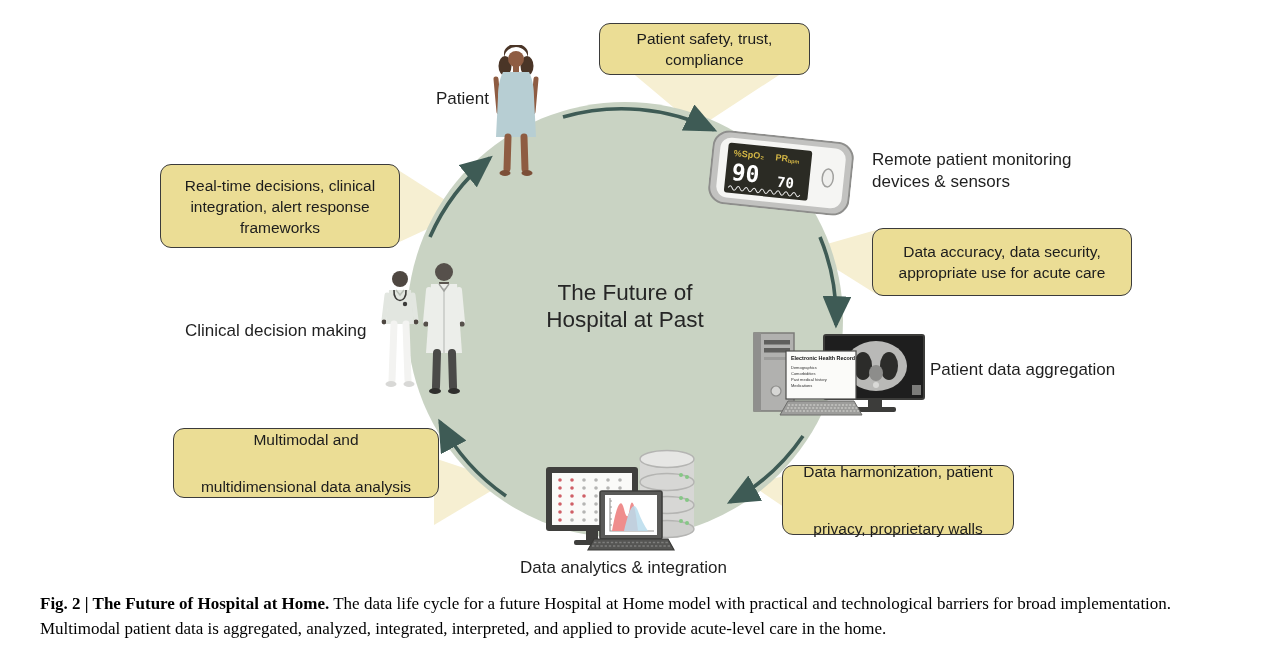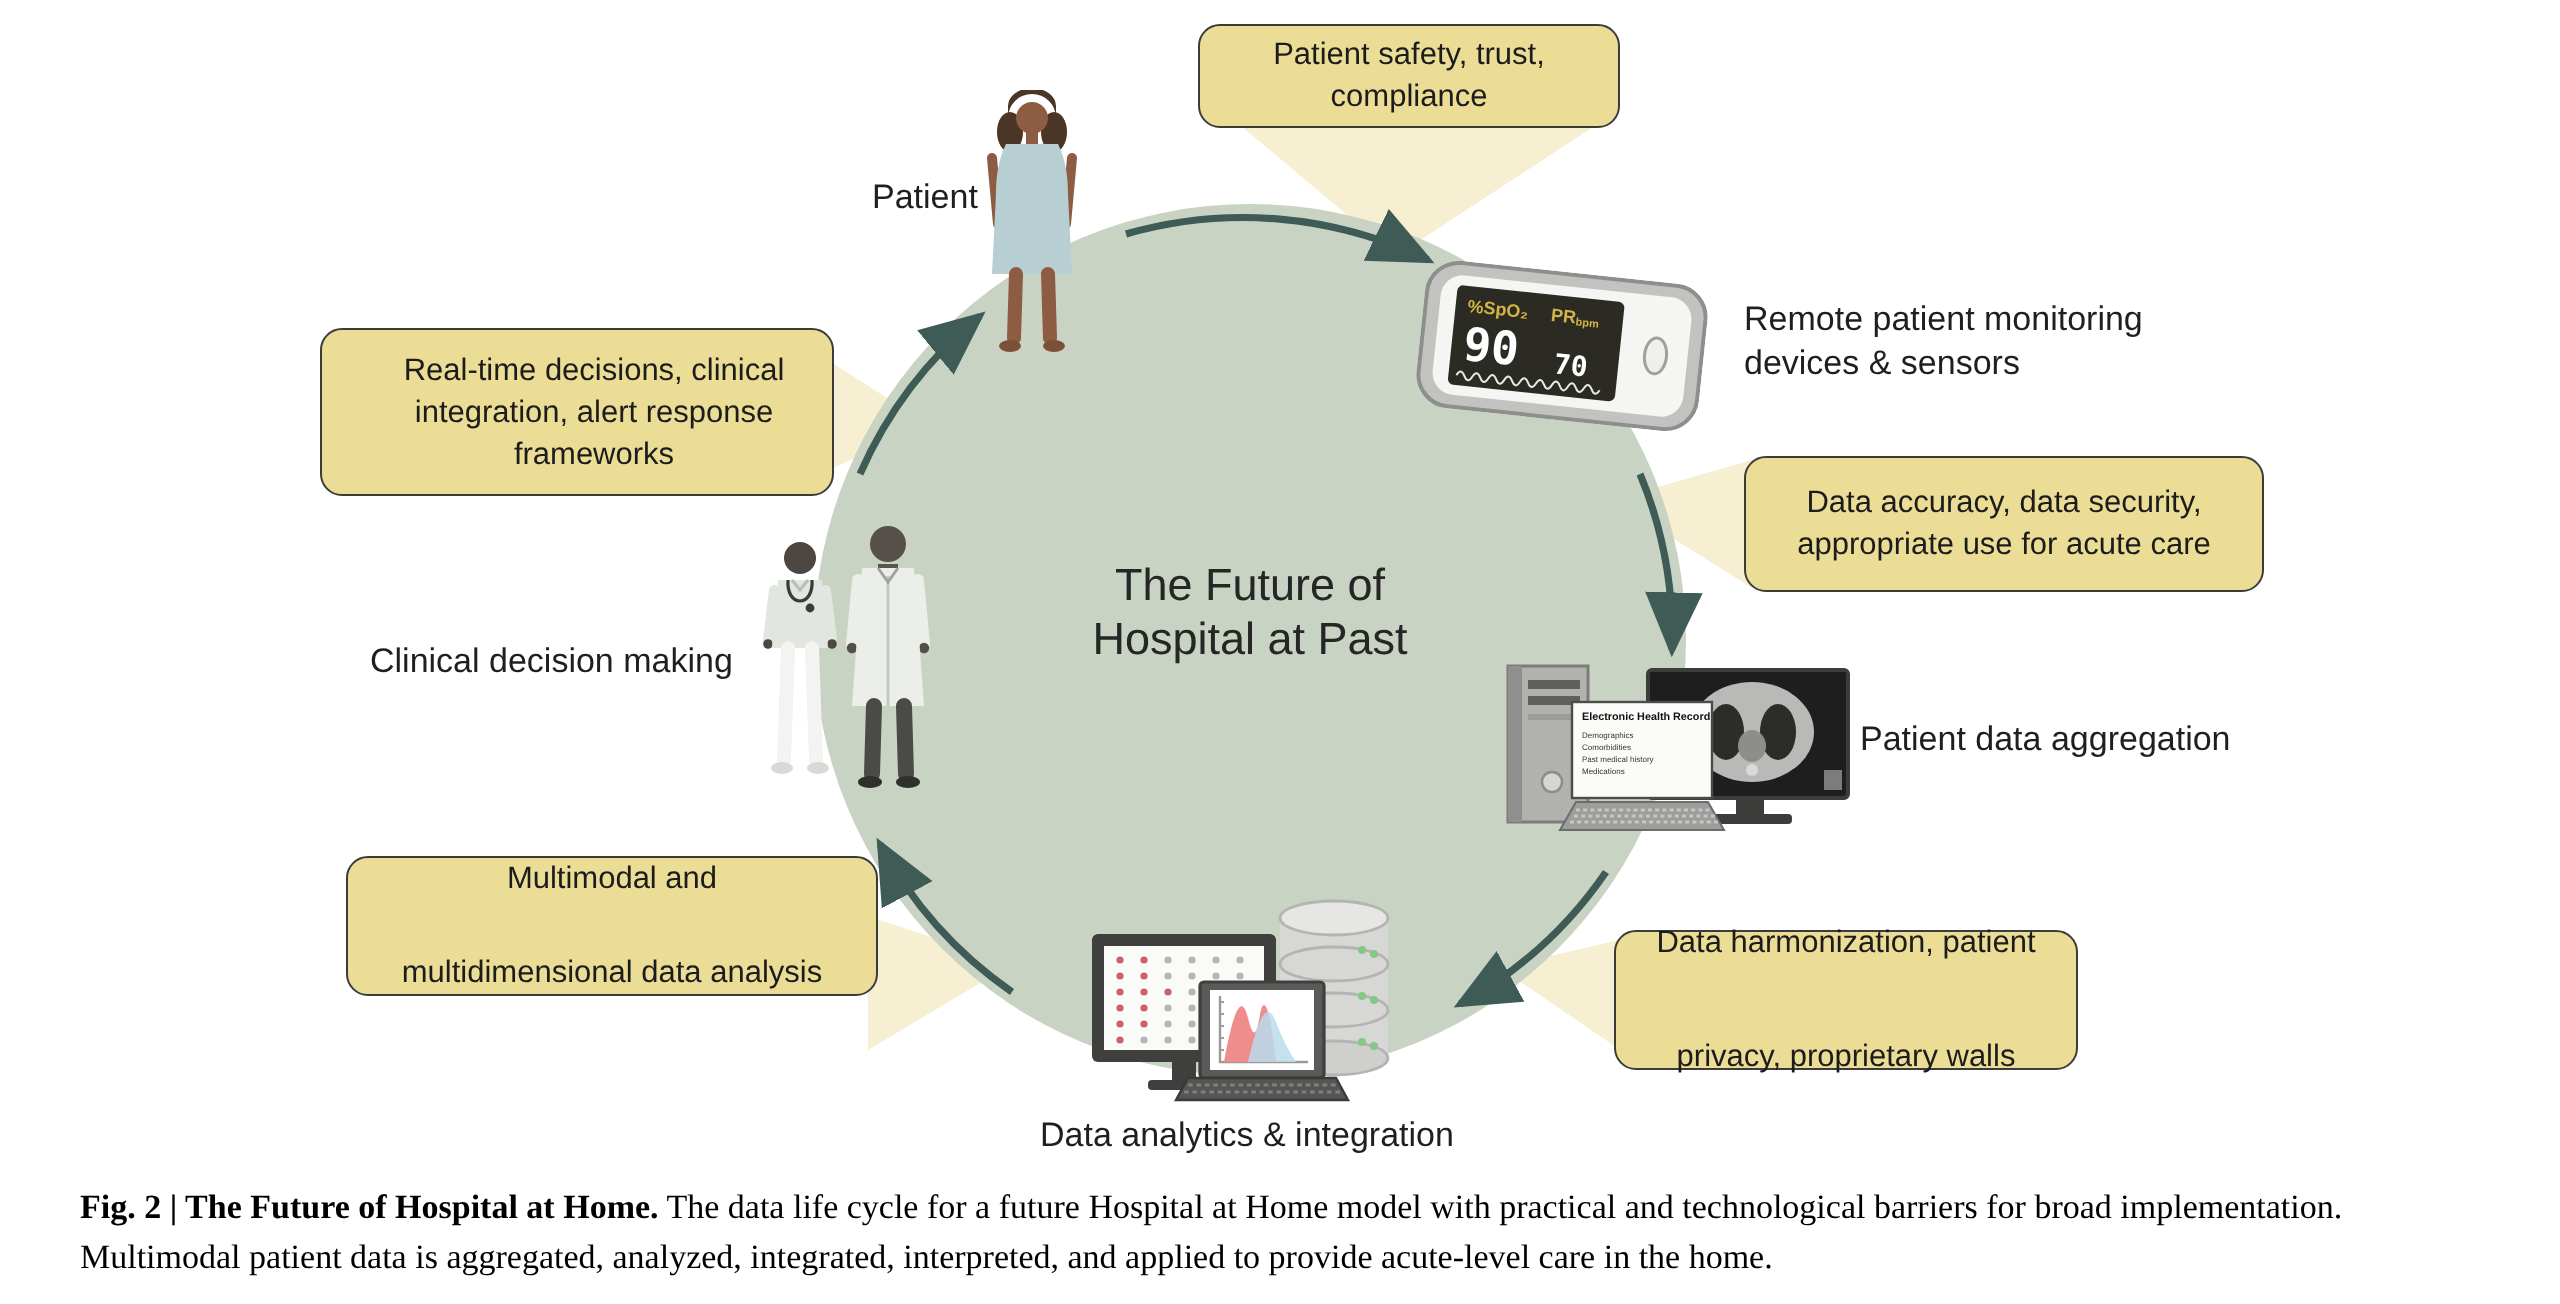--- a/index.html
+++ b/index.html
@@ -43,37 +43,37 @@
       <path d="M 506 496 A 212 212 0 0 1 440 422" marker-end="url(#ah)"></path>
       <path d="M 430 237 A 212 212 0 0 1 490 158" marker-end="url(#ah)"></path>
     </g>
   </svg>
 
   <div class="center-title">
     <div>The Future of</div>
     <div>Hospital at Past</div>
   </div>
 
-  <div class="barrier" style="left:599px;top:12px;width:209px;height:50px;">
+  <div class="barrier" style="left:599px;top:23px;width:209px;height:50px;">
     <div>Patient safety, trust,</div>
     <div>compliance</div>
   </div>
   <div class="barrier" style="left:872px;top:228px;width:258px;height:66px;">
     <div>Data accuracy, data security,</div>
     <div>appropriate use for acute care</div>
   </div>
-  <div class="barrier" style="left:807px;top:465px;width:230px;height:68px;gap:36px;">
+  <div class="barrier" style="left:782px;top:465px;width:230px;height:68px;gap:36px;">
     <div>Data harmonization, patient</div>
     <div>privacy, proprietary walls</div>
   </div>
   <div class="barrier" style="left:173px;top:428px;width:264px;height:68px;justify-content:space-between;">
     <div>Multimodal and</div>
     <div>multidimensional data analysis</div>
   </div>
-  <div class="barrier" style="left:160px;top:164px;width:238px;height:82px;padding-left:17px;">
+  <div class="barrier" style="left:160px;top:164px;width:238px;height:82px;">
     <div>Real-time decisions, clinical</div>
     <div>integration, alert response</div>
     <div>frameworks</div>
   </div>
 
   <div class="node-label" style="left:436px;top:88px;">Patient</div>
   <div class="node-label" style="left:872px;top:149px;">
     <div>Remote patient monitoring</div>
     <div>devices &amp; sensors</div>
   </div>

